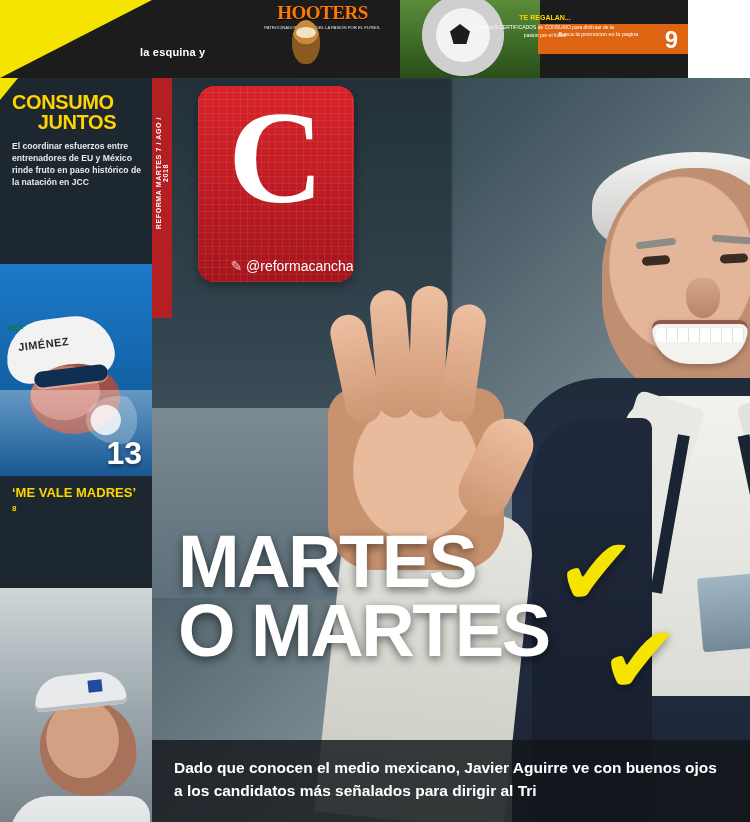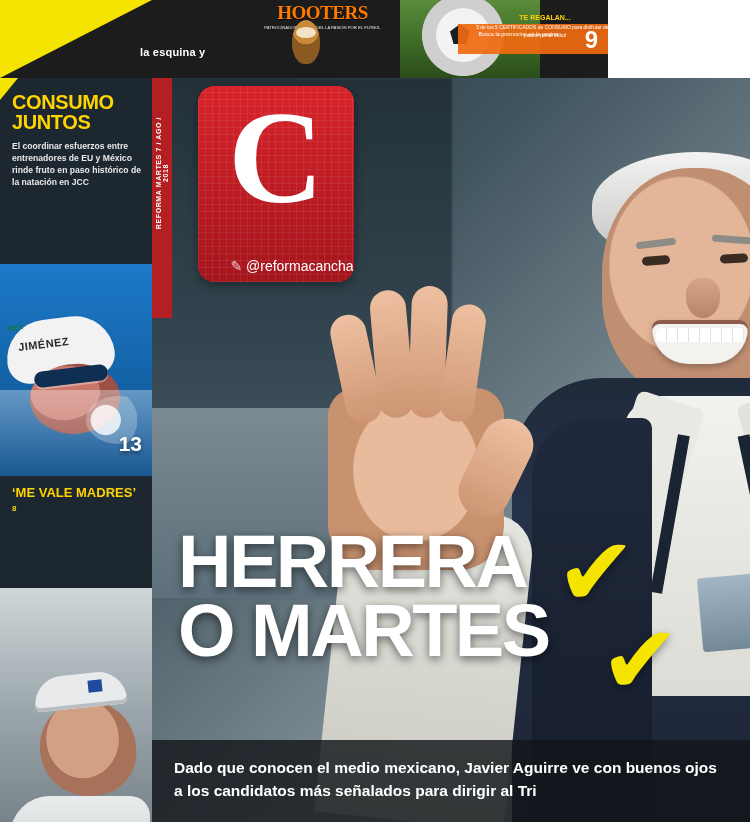--- a/index.html
+++ b/index.html
@@ -6,21 +6,21 @@
   body {
     width: 750px; height: 822px; overflow: hidden;
     font-family: "Liberation Sans", sans-serif;
     background: #ffffff;
     position: relative;
   }
   .page { position: absolute; inset: 0; background:#ffffff; }
 
   
   .topbar {
-    position: absolute; left: 0; top: 0; width: 608px; height: 78px;
+    position: absolute; left: 0; top: 0; width: 688px; height: 78px;
     background: #1c1c1c; overflow: hidden;
   }
   .yellow-corner {
     position: absolute; left: 0; top: 0; width: 152px; height: 78px;
     background: #f5e400;
     clip-path: polygon(0 0, 100% 0, 0 100%);
     z-index: 4;
   }
   .yellow-tri2 {
     position:absolute; left:0; top:78px; width:0; height:0;
@@ -92,20 +92,21 @@
     background: #1d2730; overflow:hidden;
   }
   .rail-kicker { padding: 14px 10px 0 12px; }
   .rail-kicker .k1 {
     color:#ffd400; font-size: 20px; font-weight: bold; line-height: 1.02;
     letter-spacing:-.4px;
   }
   .rail-kicker .k2 {
     color:#ffd400; font-size: 20px; font-weight: bold; line-height: 1.02;
     letter-spacing:-.4px;
+    text-align:center;
   }
   .rail-kicker .deck {
     color:#e9e9e9; font-size: 8.6px; line-height: 1.42; margin-top: 7px;
     font-weight: bold;
   }
   .swim {
     position:absolute; left:0; top: 186px; width: 152px; height: 212px;
     background: linear-gradient(180deg,#1d79c9 0%, #1567ad 45%, #0c4f8c 100%);
     overflow:hidden;
   }
@@ -136,22 +137,22 @@
     position:absolute; left: 34px; top: 104px; width: 74px; height: 16px;
     background:#0e2f52; border-radius:10px; transform: rotate(-7deg);
     box-shadow: 0 2px 0 rgba(255,255,255,.35);
   }
   .swim .splash {
     position:absolute; left: 86px; top: 132px; width: 66px; height: 48px;
     background: radial-gradient(circle at 30% 50%, rgba(255,255,255,.85) 0 28%, rgba(255,255,255,.25) 30% 60%, transparent 61%);
     border-radius: 50%;
   }
   .swimnum {
-    position:absolute; right: 10px; bottom: 20px; color:#fff;
-    font-size: 21px; font-weight: bold; text-shadow: 0 2px 4px rgba(0,0,0,.5);
+    position:absolute; right: 10px; bottom: 4px; color:#fff;
+    font-size: 32px; font-weight: bold; text-shadow: 0 2px 4px rgba(0,0,0,.5);
   }
 
   .rail-block2 { position:absolute; left:0; top: 398px; width:168px; padding: 10px 12px 0 12px; }
   .rail-block2 .h1 {
     color:#ffd400; font-size: 13px; font-weight:bold; line-height:1.06;
   }
   .rail-block2 .deck {
     color:#e9e9e9; font-size: 8.4px; line-height: 1.45; margin-top: 6px; font-weight:bold;
   }
   .rail-block2 .pg { color:#ffd400; font-size: 8px; font-weight:bold; margin-top: 4px; }
@@ -456,21 +457,21 @@
   <div class="logo">
     <div class="grid"></div>
     <div class="bigC">C</div>
     <div class="tw">
       <span>✎</span>
       <b>@reformacancha</b>
     </div>
   </div>
 
   <div class="headline">
-    <span>HERRERA</span>
+    <span>MARTES</span>
     <span class="l2">O MARTES</span>
   </div>
   <div class="check check1">✔</div>
   <div class="check check2">✔</div>
 
   <div class="footer">
     <p>Dado que conocen el medio mexicano, Javier Aguirre ve con buenos ojos a los candidatos más señalados para dirigir al Tri</p>
   </div>
 
 </div>

